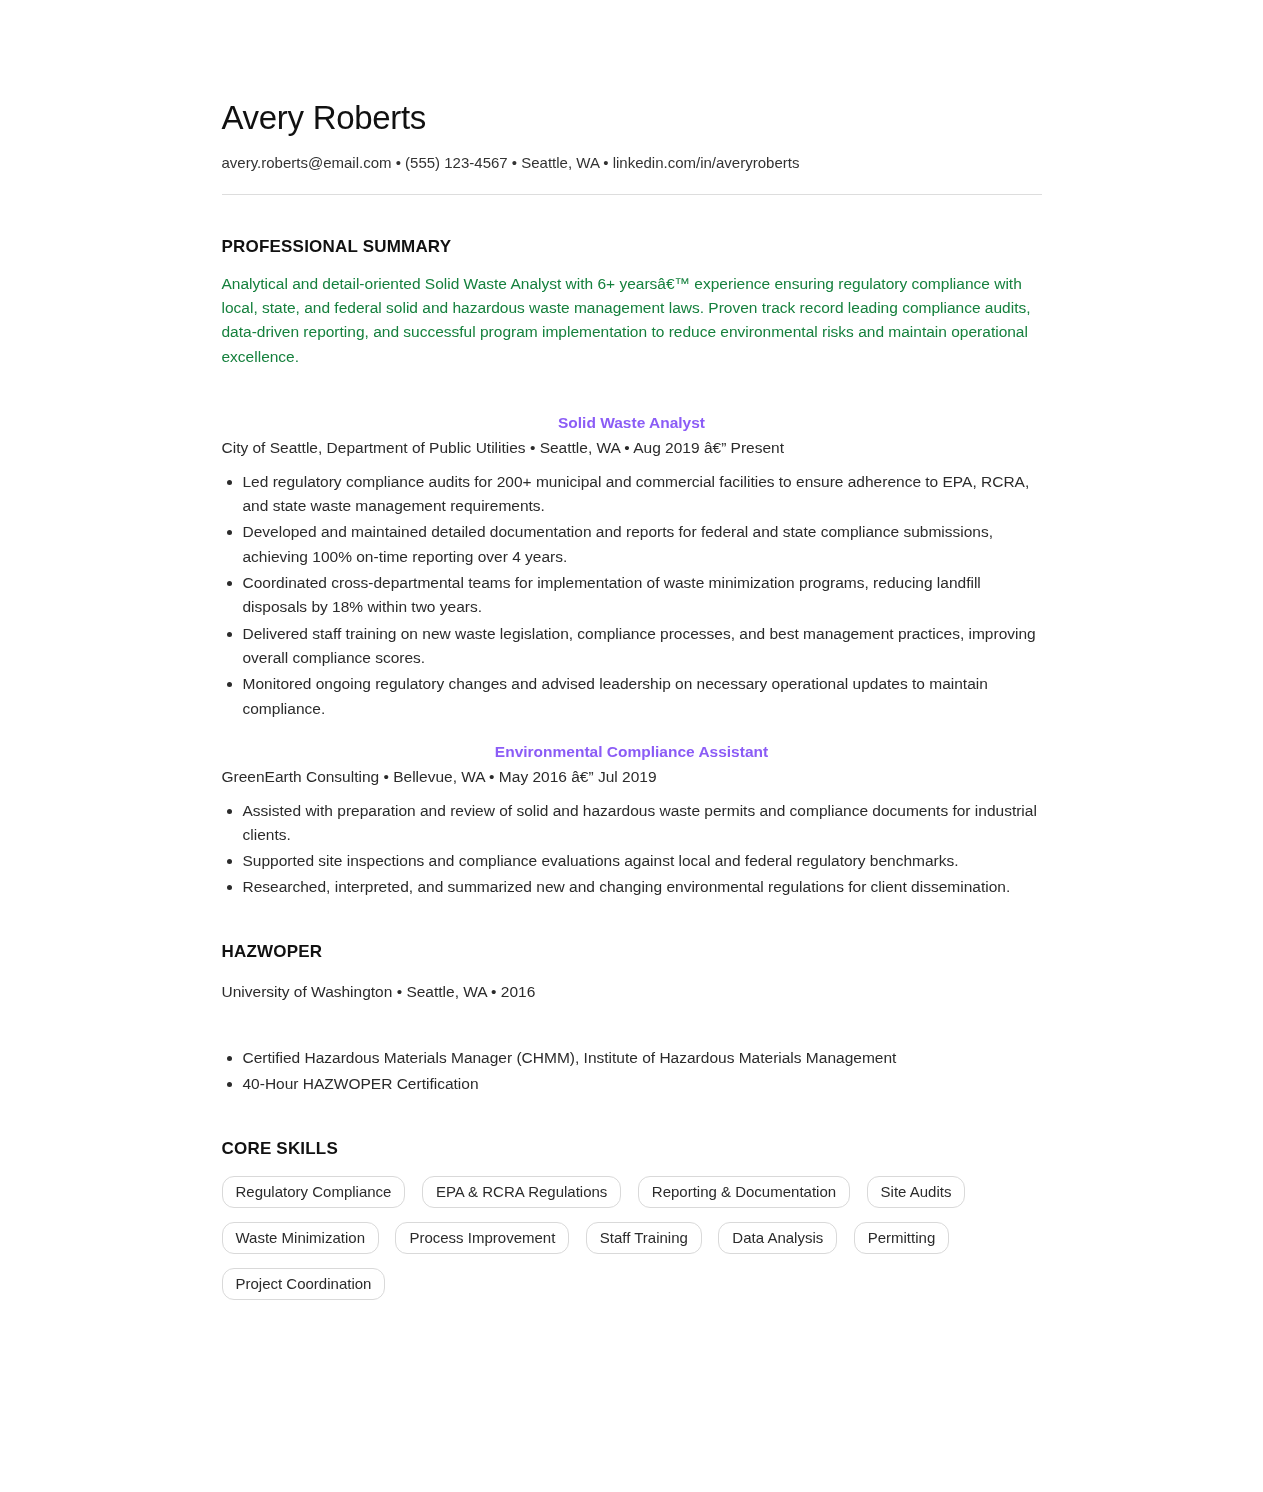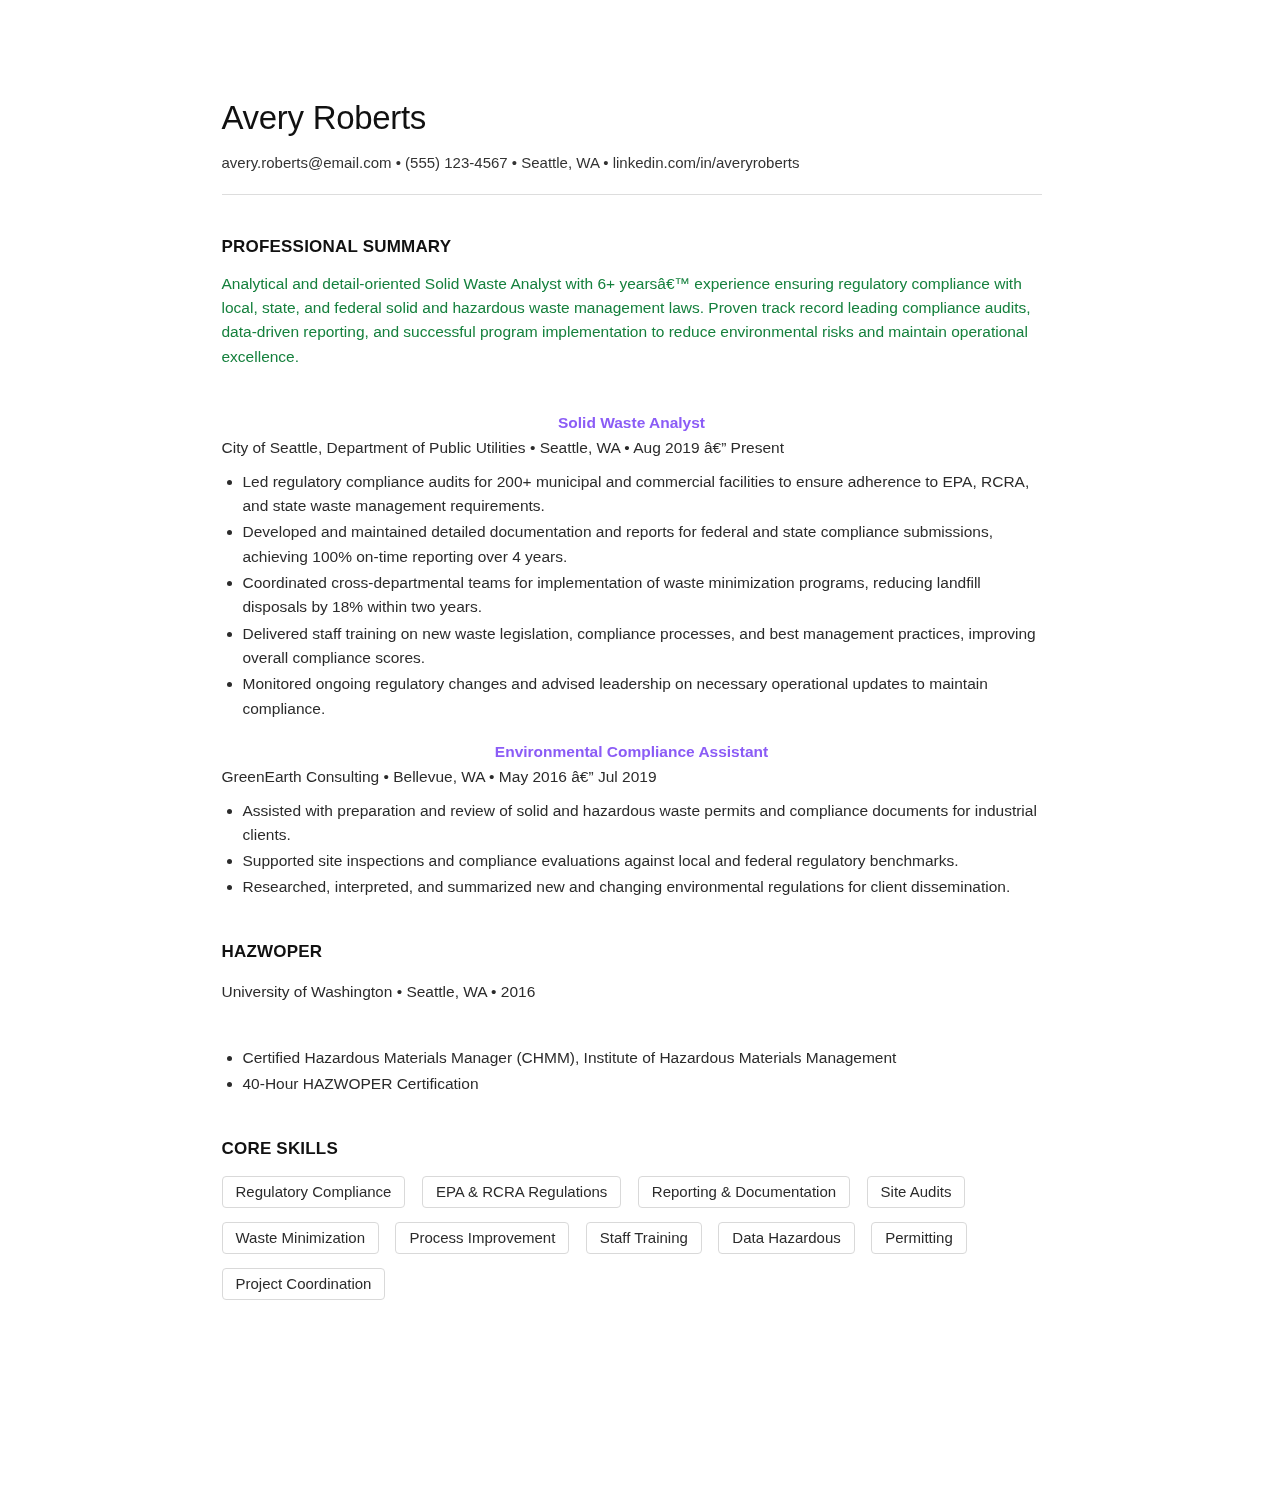--- a/index.html
+++ b/index.html
@@ -80,21 +80,21 @@
     color: #2b2b2b;
     margin-top: 2px;
   }
   .edu-block { margin-top: 18px; }
   .chips {
     margin-top: 17px;
   }
   .chip {
     display: inline-block;
     border: 1px solid #d9d9d9;
-    border-radius: 4px;
+    border-radius: 12px;
     background: #ffffff;
     padding: 6px 13px;
     margin: 0 12px 14px 0;
     font-size: 15px;
     line-height: 1.2;
     color: #2b2b2b;
     white-space: nowrap;
   }
 </style>
 </head>
@@ -156,20 +156,20 @@
     <section>
       <h2 class="section-heading">CORE SKILLS</h2>
       <div class="chips">
         <span class="chip">Regulatory Compliance</span>
         <span class="chip">EPA &amp; RCRA Regulations</span>
         <span class="chip">Reporting &amp; Documentation</span>
         <span class="chip">Site Audits</span>
         <span class="chip">Waste Minimization</span>
         <span class="chip">Process Improvement</span>
         <span class="chip">Staff Training</span>
-        <span class="chip">Data Hazardous</span>
+        <span class="chip">Data Analysis</span>
         <span class="chip">Permitting</span>
         <span class="chip">Project Coordination</span>
       </div>
     </section>
 
   </div>
 </div>
 
 </body></html>

